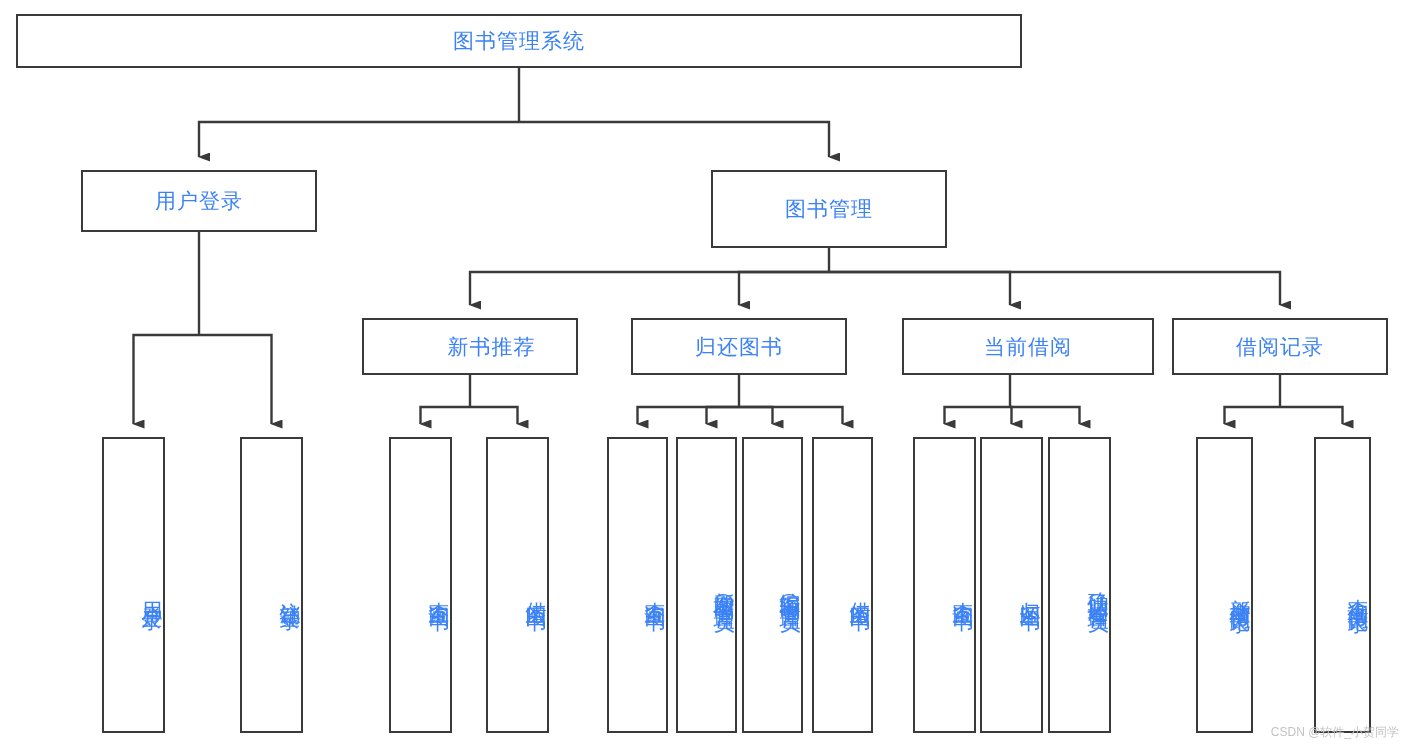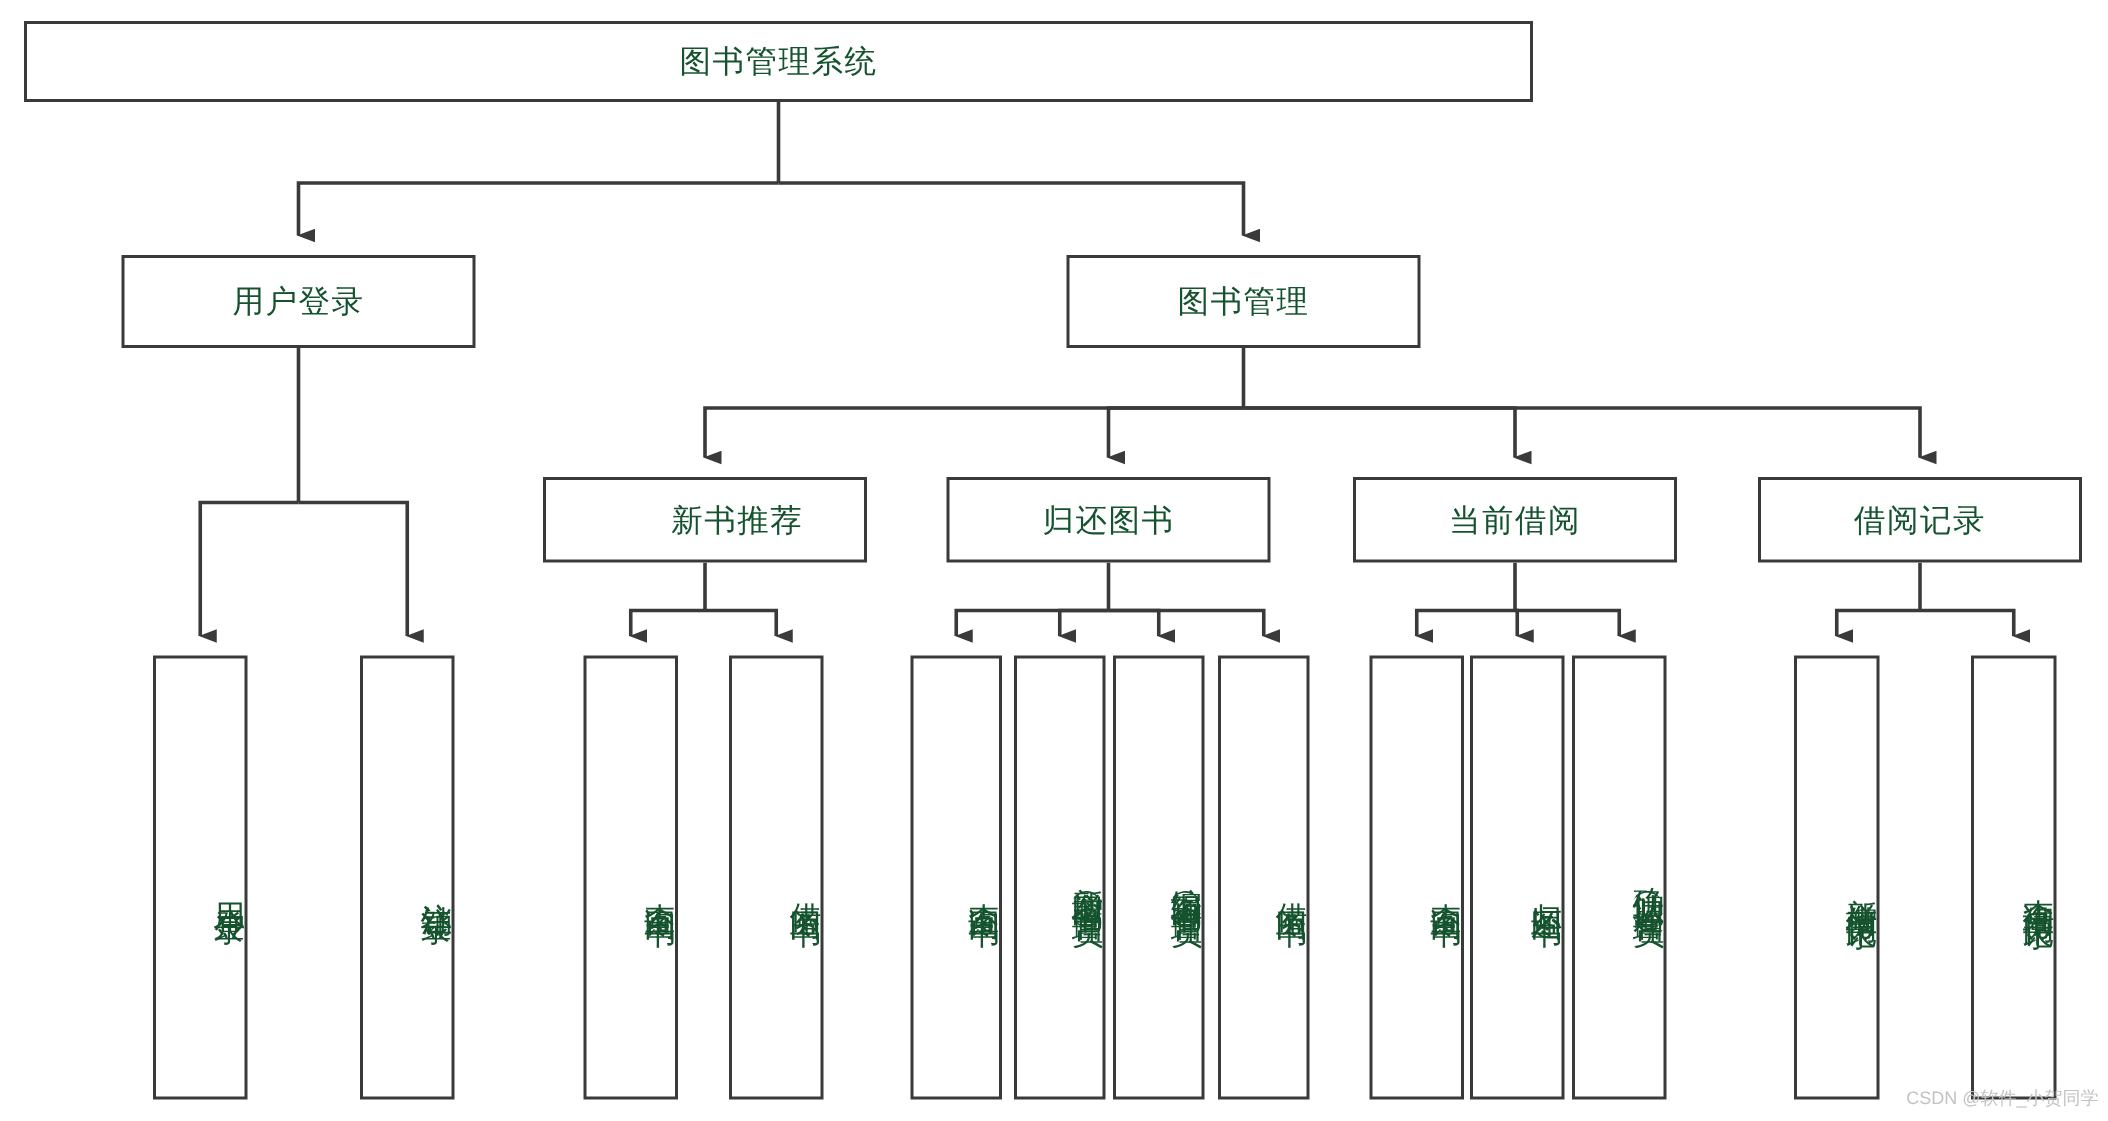--- a/index.html
+++ b/index.html
@@ -1,20 +1,20 @@
 <!DOCTYPE html>
 <html><head>
 <meta charset="utf-8">
 <style>
   html,body{margin:0;padding:0;background:#ffffff;}
   body{width:1405px;height:747px;font-family:"Liberation Sans","DejaVu Sans",sans-serif;overflow:hidden;}
   #diagram-root{position:relative;width:1405px;height:747px;background:#fff;}
   svg.wires{position:absolute;left:0;top:0;width:1405px;height:747px;pointer-events:none;}
   .node{position:absolute;box-sizing:border-box;background:#ffffff;border:2px solid #3a3a3a;
-        display:flex;align-items:center;justify-content:center;color:#14532d;}
+        display:flex;align-items:center;justify-content:center;color:#3b82f6;}
   .node.h{font-size:21px;letter-spacing:1px;}
   .node.v{writing-mode:vertical-rl;text-orientation:upright;font-size:21px;letter-spacing:3px;
           padding-top:12px;align-items:flex-start;justify-content:center;line-height:1.05;}
   .node.v.tall{padding-top:6px;}
   .watermark{position:absolute;right:6px;bottom:6px;font-size:12px;color:#c3c3c3;white-space:nowrap;}
 </style>
 </head>
 <body>
 
 <div id="diagram-root">
@@ -55,30 +55,30 @@
       </g>
   </svg>
 
   <div id="nodes-layer">
       <div class="node h" style="left: 16px; top: 14px; width: 1006px; height: 54px;">
         <span>图书管理系统</span>
       </div>
       <div class="node h" style="left: 81px; top: 170px; width: 236px; height: 62px;">
         <span>用户登录</span>
       </div>
-      <div class="node h" style="left: 711px; top: 170px; width: 236px; height: 62px;">
+      <div class="node h" style="left: 711px; top: 170px; width: 236px; height: 78px;">
         <span>图书管理</span>
       </div>
       <div class="node h" style="left: 362px; top: 318px; width: 216px; height: 57px; padding-left: 43px;">
         <span>新书推荐</span>
       </div>
       <div class="node h" style="left: 631px; top: 318px; width: 216px; height: 57px;">
         <span>归还图书</span>
       </div>
-      <div class="node h" style="left: 902px; top: 318px; width: 216px; height: 57px;">
+      <div class="node h" style="left: 902px; top: 318px; width: 252px; height: 57px;">
         <span>当前借阅</span>
       </div>
       <div class="node h" style="left: 1172px; top: 318px; width: 216px; height: 57px;">
         <span>借阅记录</span>
       </div>
       <div class="node v" style="left: 102px; top: 437px; width: 63px; height: 296px;">
         <span>用户登录</span>
       </div>
       <div class="node v" style="left: 240px; top: 437px; width: 63px; height: 296px;">
         <span>注销登录</span>

